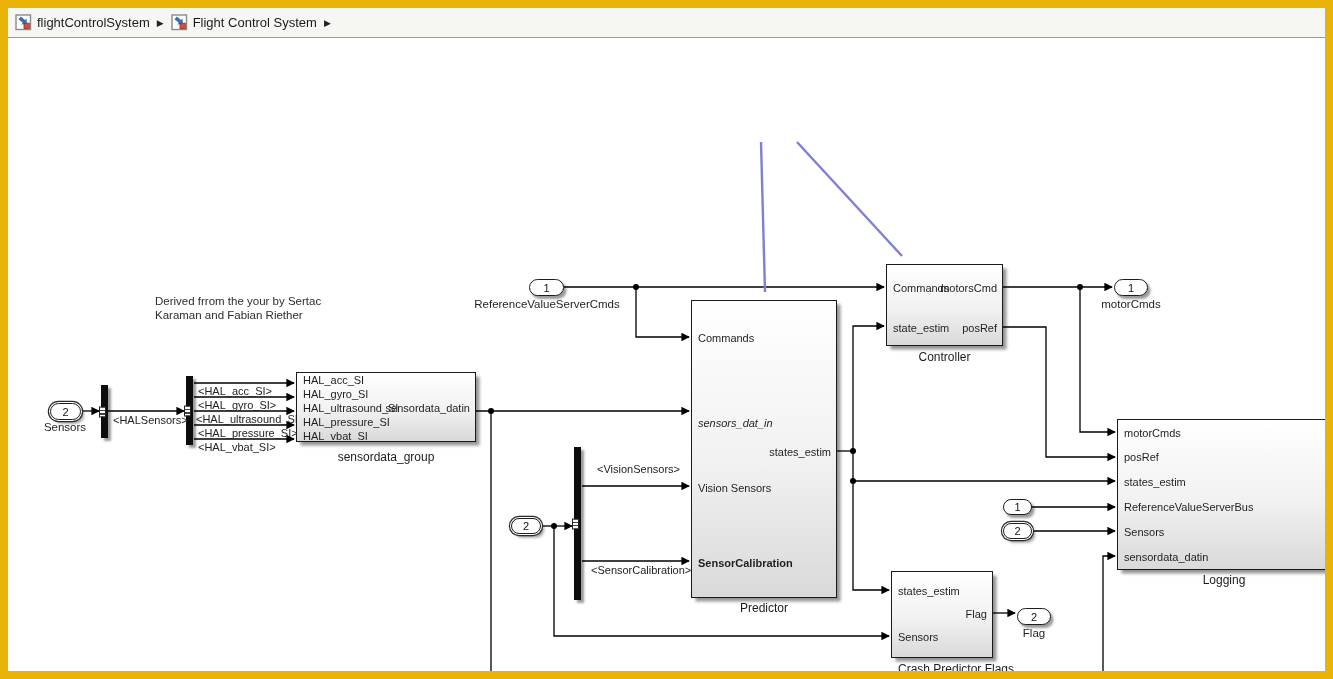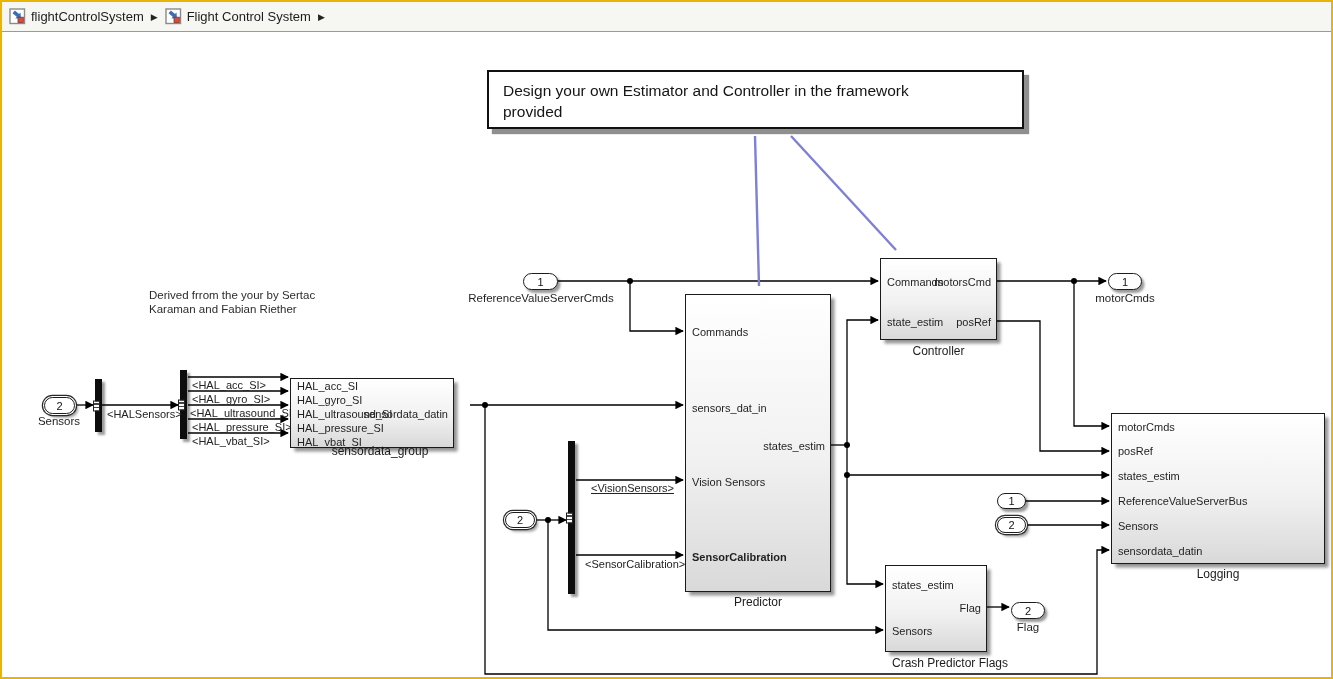--- a/index.html
+++ b/index.html
@@ -1,20 +1,20 @@
 <!DOCTYPE html>
 <html><head>
 <meta charset="utf-8">
 <style>
   * { margin:0; padding:0; box-sizing:border-box; }
   html,body { background:#888; }
   body { font-family:"Liberation Sans", sans-serif; }
   #window {
     position:relative; width:1333px; height:679px;
-    background:#fff; border:2px solid #eab308; overflow:hidden;
+    background:#fff; border:8px solid #eab308; overflow:hidden;
   }
   
   #breadcrumb {
     position:absolute; left:0; top:0; right:0; height:30px;
     background:#f6f6f3; border-bottom:1px solid #9a9a9a;
     display:flex; align-items:center; padding-left:7px;
   }
   .crumb { display:flex; align-items:center; gap:5px; cursor:default; }
   .crumb-label { font-size:13px; color:#1c1c1c; }
   .crumb-sep { font-size:9px; color:#222; margin:0 7px 0 7px; }
@@ -166,23 +166,20 @@
         <circle cx="845" cy="443" r="3"></circle>
         <circle cx="845" cy="473" r="3"></circle>
         <circle cx="1072" cy="279" r="3"></circle>
       </g>
       <g stroke="#7f7fd4" stroke-width="2.4" fill="none">
         <path d="M753,134 L757,284"></path>
         <path d="M789,134 L894,248"></path>
       </g>
     </svg>
 
-    <div id="note-box">
-      <span class="note-text">Design your own Estimator and Controller in the framework provided</span>
-    </div>
 
     <div class="credit">
       <span>Derived frrom the your by Sertac</span>
       <span>Karaman and Fabian Riether</span>
     </div>
 
     <div class="oval double" style="left:42px; top:395px; width:31px; height:17px;">
       <span>2</span>
     </div>
     <div class="io-label" style="left:27px; top:413px; width:60px;">Sensors</div>
@@ -205,36 +202,36 @@
     <div class="busbar" style="left:566px; top:439px; height:153px;">
       <span class="bus-icon"></span>
     </div>
 
     <div class="sig" style="left:105px; top:406px;">&lt;HALSensors&gt;</div>
     <div class="sig" style="left:190px; top:377px;">&lt;HAL_acc_SI&gt;</div>
     <div class="sig" style="left:190px; top:391px;">&lt;HAL_gyro_SI&gt;</div>
     <div class="sig" style="left:188px; top:405px;">&lt;HAL_ultrasound_SI&gt;</div>
     <div class="sig" style="left:190px; top:419px;">&lt;HAL_pressure_SI&gt;</div>
     <div class="sig" style="left:190px; top:433px;text-align:center;">&lt;HAL_vbat_SI&gt;</div>
-    <div class="sig" style="left:589px; top:480px;text-decoration:underline;">&lt;VisionSensors&gt;</div>
+    <div class="sig" style="left:589px; top:455px;">&lt;VisionSensors&gt;</div>
     <div class="sig" style="left:583px; top:556px;">&lt;SensorCalibration&gt;</div>
 
-    <div class="block" style="left:288px; top:376px; width:164px; height:70px;">
+    <div class="block" style="left:288px; top:364px; width:180px; height:70px;">
       <span class="port in" style="top:7px;">HAL_acc_SI</span>
       <span class="port in" style="top:21px;">HAL_gyro_SI</span>
       <span class="port in" style="top:35px;">HAL_ultrasound_SI</span>
       <span class="port in" style="top:49px;">HAL_pressure_SI</span>
       <span class="port in" style="top:63px;">HAL_vbat_SI</span>
       <span class="port out" style="top:35px;">sensordata_datin</span>
     </div>
     <div class="block-name" style="left:288px; top:442px; width:180px;">sensordata_group</div>
 
     <div class="block" style="left:683px; top:292px; width:146px; height:298px;">
       <span class="port in" style="top:37px;">Commands</span>
-      <span class="port in" style="top:113px;">sensors_dat_in</span>
+      <span class="port in" style="top:122px;font-style:italic;">sensors_dat_in</span>
       <span class="port in" style="top:187px;">Vision Sensors</span>
       <span class="port in" style="top:262px;font-weight:bold;">SensorCalibration</span>
       <span class="port out" style="top:151px;">states_estim</span>
     </div>
     <div class="block-name" style="left:683px; top:593px; width:146px;">Predictor</div>
 
     <div class="block" style="left:878px; top:256px; width:117px; height:82px;">
       <span class="port in" style="top:23px;">Commands</span>
       <span class="port in" style="top:63px;">state_estim</span>
       <span class="port out" style="top:23px;">motorsCmd</span>

